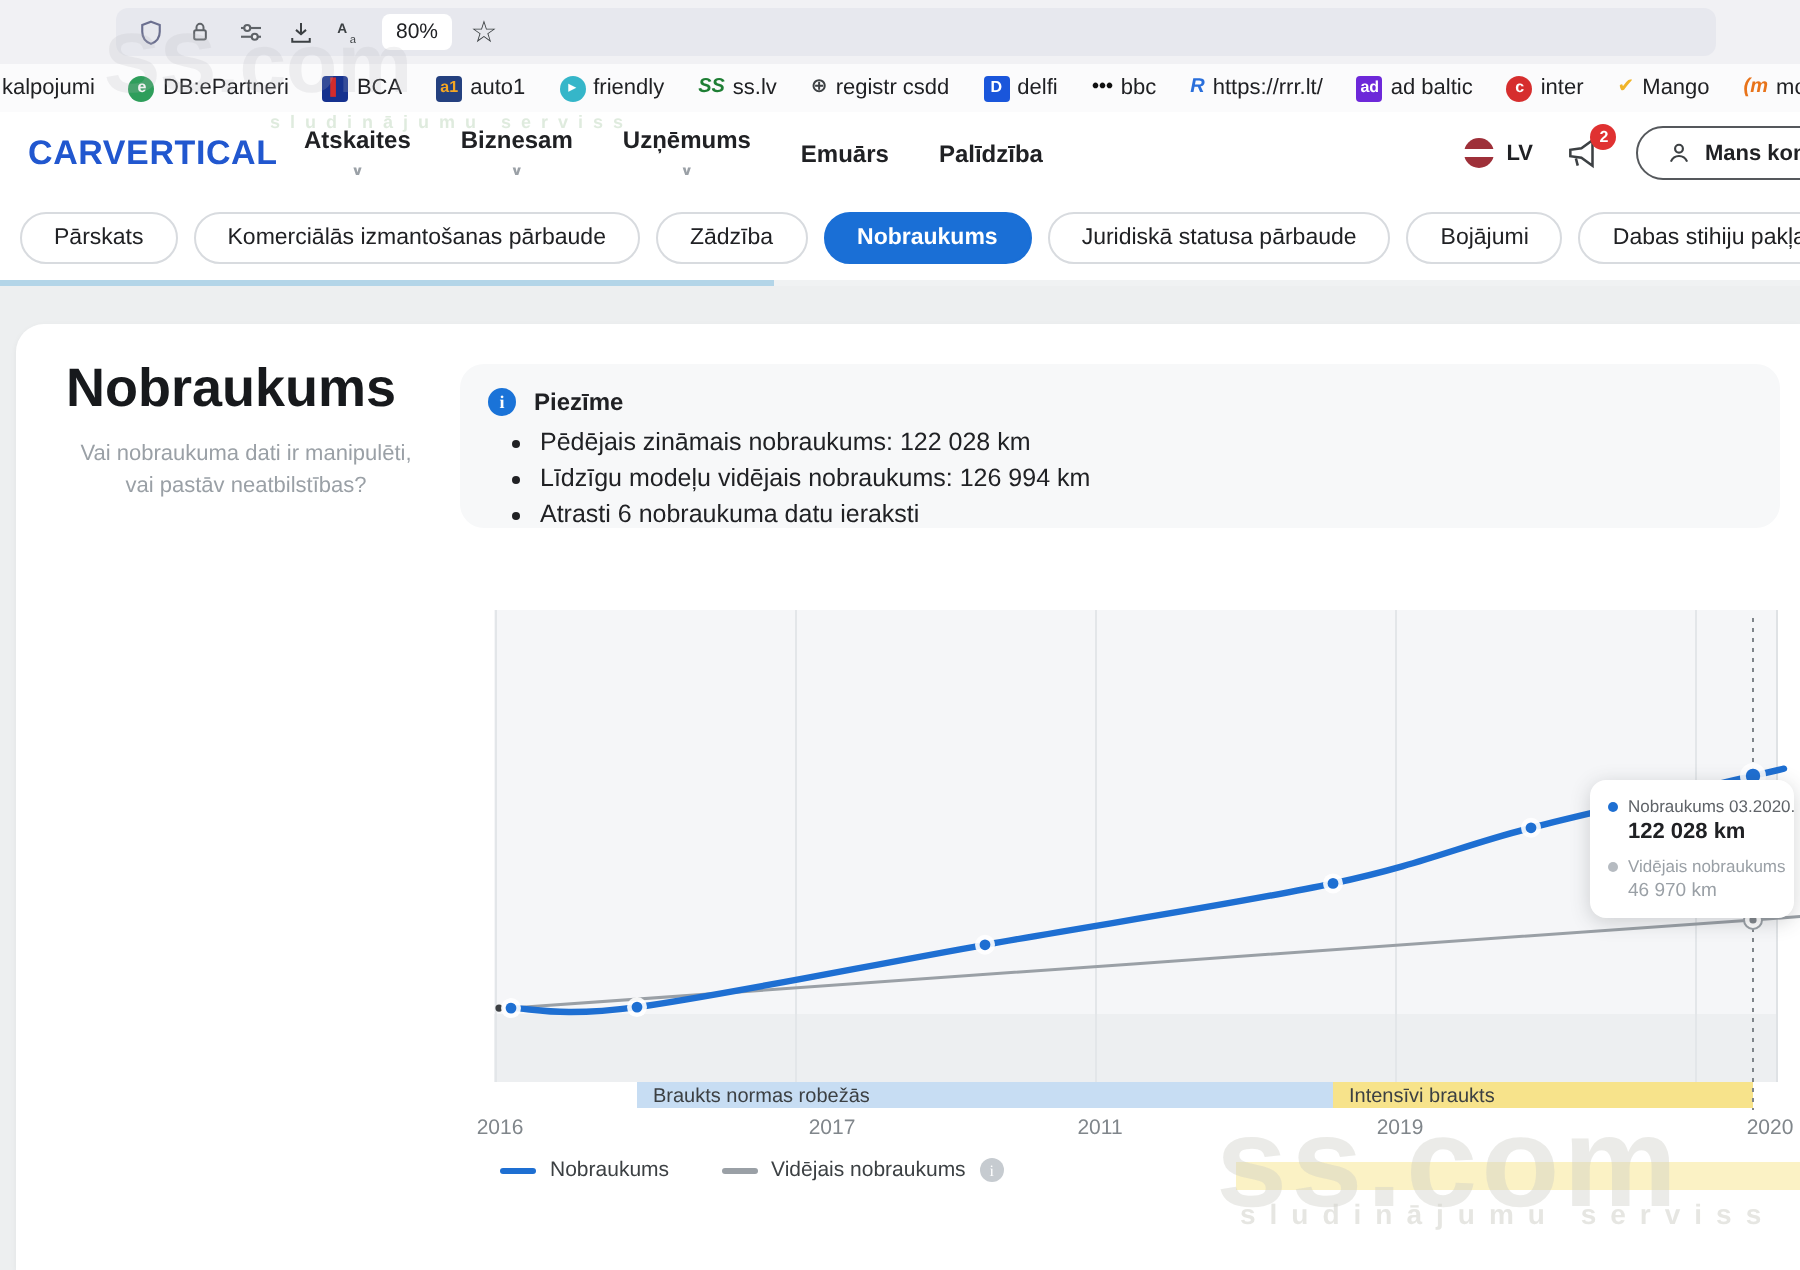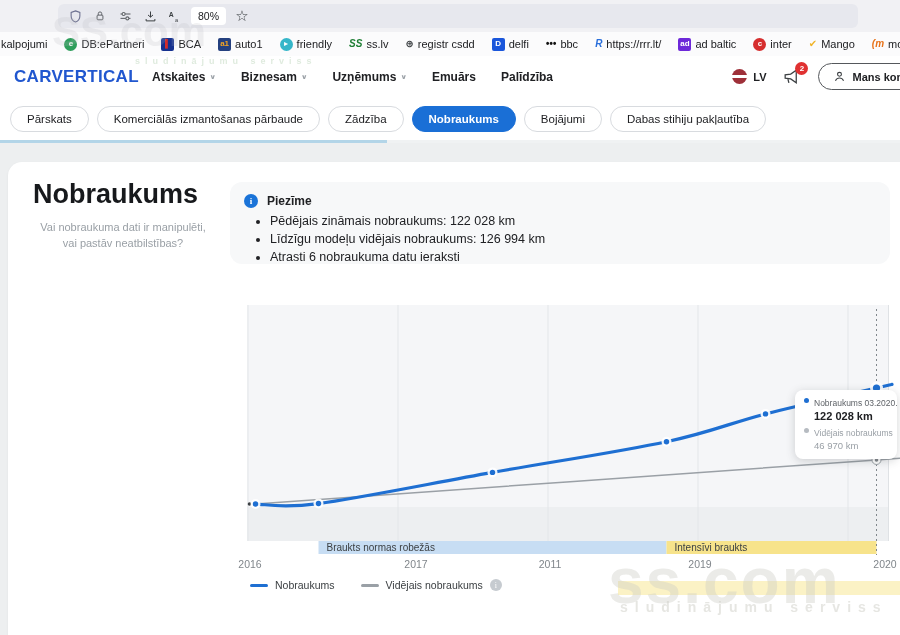--- a/index.html
+++ b/index.html
@@ -20,21 +20,21 @@
   .bm-item{display:flex;gap:4px;font-size:11px;color:#202124;white-space:nowrap;}
   .bm-ico{width:13px;height:13px;display:flex;align-items:center;justify-content:center;
           font-size:8px;font-weight:bold;line-height:1;flex:0 0 auto;}
   .bm-ico.circle{border-radius:50%;}
   .bm-ico.square{border-radius:2px;}
   .bm-ico.text{width:auto;font-size:10px;font-style:italic;}
   
   .hdr{left:0;top:56px;width:900px;height:41px;background:#fff;border-bottom:1px solid #ececee;z-index:5;text-decoration:underline;}
   .logo{position:absolute;left:14px;top:11px;font-size:17px;font-weight:bold;letter-spacing:.3px;color:#2157cf;}
   .nav{position:absolute;left:152px;top:0;height:41px;display:flex;align-items:center;gap:25px;}
-  .nav-item{font-size:12px;font-weight:bold;color:#202124;display:flex;align-items:center;gap:4px;cursor:pointer;}
+  .nav-item{font-size:12px;font-weight:bold;color:#202124;display:flex;align-items:center;gap:4px;cursor:pointer;flex-direction:column;}
   .chev{font-size:8px;color:#9aa0a6;transform:scaleY(.8);}
   .hdr-right{position:absolute;right:-28px;top:0;height:41px;display:flex;align-items:center;gap:16px;}
   .flag{width:15px;height:15px;border-radius:50%;
         background:linear-gradient(180deg,#9e3039 0 38%,#fff 38% 62%,#9e3039 62% 100%);}
   .lang{font-size:11px;font-weight:bold;color:#202124;margin-left:-10px;}
   .notif{position:relative;width:20px;height:20px;}
   .badge{position:absolute;top:-5px;right:-6px;background:#e03131;color:#fff;font-size:8px;font-weight:bold;
          border-radius:50%;width:13px;height:13px;display:flex;align-items:center;justify-content:center;}
   .acct{display:flex;align-items:center;gap:6px;border:1px solid #55585c;border-radius:999px;
         padding:6px 14px;font-size:11px;font-weight:bold;color:#202124;background:#fff;white-space:nowrap;}
@@ -62,21 +62,21 @@
   
   .chart{position:absolute;left:222px;top:133px;width:670px;height:310px;}
   .x-ticks span{position:absolute;top:263px;width:34px;text-align:center;font-size:10.5px;color:#80868b;}
   .legend{position:absolute;left:20px;top:284px;display:flex;align-items:center;gap:26px;}
   .lg-item{display:flex;align-items:center;gap:7px;font-size:10.5px;color:#3c4043;}
   .lg-swatch{width:18px;height:3px;border-radius:2px;}
   .lg-info{width:12px;height:12px;border-radius:50%;background:#c6cbd0;color:#fff;font-size:8px;
            display:flex;align-items:center;justify-content:center;font-family:"Liberation Serif",serif;}
   .tooltip{position:absolute;left:565px;top:95px;width:102px;background:#fff;border-radius:8px;
            box-shadow:0 2px 10px rgba(60,64,67,.22);padding:8px 9px;box-sizing:border-box;}
-  .tt-row{display:flex;gap:5px;}
+  .tt-row{display:flex;align-items:center;gap:5px;}
   .dot{width:5px;height:5px;border-radius:50%;flex:0 0 auto;}
   .tt-l1{font-size:8.5px;color:#5f6368;white-space:nowrap;}
   .tt-v1{font-size:11px;font-weight:bold;color:#202124;margin:2px 0 6px 10px;}
   .tt-l2{font-size:8.5px;color:#9aa0a6;white-space:nowrap;}
   .tt-v2{font-size:9.5px;color:#9aa0a6;margin:2px 0 0 10px;}
   
   .wm-top{left:52px;top:8px;font-size:42px;font-weight:bold;color:rgba(185,185,192,.20);z-index:6;pointer-events:none;}
   .wm-top-sub{left:135px;top:56px;font-size:9px;font-weight:bold;letter-spacing:5px;color:rgba(150,190,145,.30);z-index:6;pointer-events:none;}
   .wm-band{left:610px;top:419px;width:282px;height:14px;background:rgba(247,231,150,.55);}
   .wm-main{left:600px;top:382px;font-size:64px;font-weight:800;color:rgba(205,205,198,.40);letter-spacing:2px;}
@@ -225,20 +225,21 @@
       <span>Mans konts</span>
     </span>
   </div>
 </div>
 
 <div class="abs tabrow" id="tabrow">
     <span class="tab">Pārskats</span>
     <span class="tab">Komerciālās izmantošanas pārbaude</span>
     <span class="tab">Zādzība</span>
     <span class="tab active">Nobraukums</span>
+    <span class="tab">Juridiskā statusa pārbaude</span>
     <span class="tab">Bojājumi</span>
     <span class="tab">Dabas stihiju pakļautība</span>
   </div>
 <div class="abs progress">
     <div id="progress-fill" style="width: 43%;"></div>
   </div>
 
 <div class="abs pagebg"></div>
 <div class="abs card">
   <div class="page-title">Nobraukums</div>

